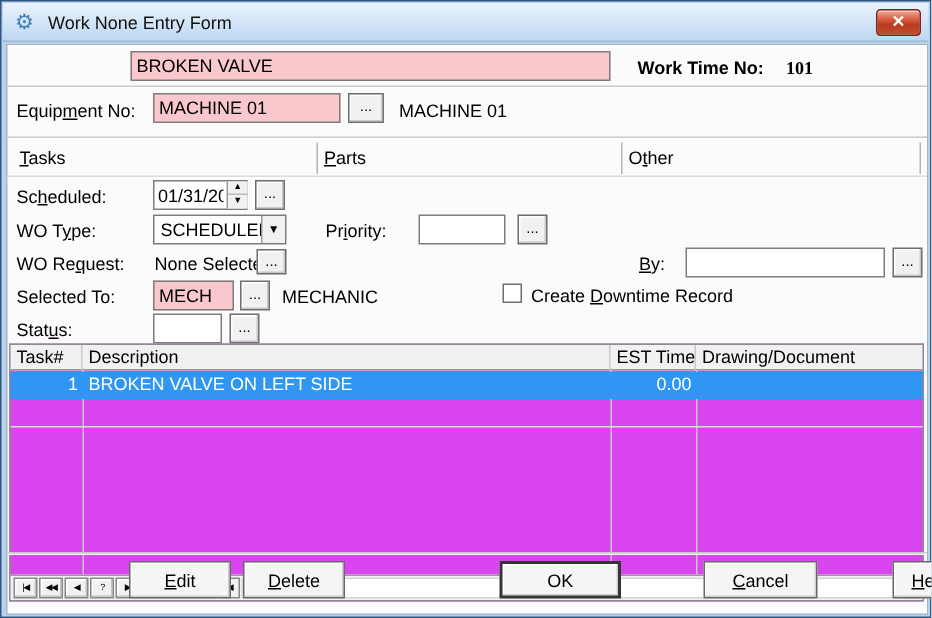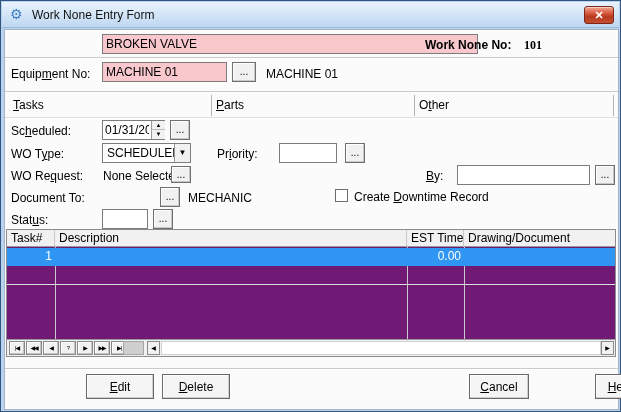--- a/index.html
+++ b/index.html
@@ -28,21 +28,21 @@
   .datewrap{position:absolute;height:20px;border:1px solid #7c7c7c;background:#fff;}
   .datewrap input{border:0;width:48px;height:18px;font-size:12px;padding:1px 2px;background:transparent;}
   .spincol{position:absolute;right:0;top:0;width:13px;height:18px;border-left:1px solid #9a9a9a;}
   .spin{width:13px;height:9px;font-size:6px;line-height:7px;text-align:center;background:#f1f1f1;border:0;padding:0;cursor:pointer;display:block;}
   .spin.up{border-bottom:1px solid #bdbdbd;}
   .combo{position:absolute;height:20px;border:1px solid #7c7c7c;background:#fff;cursor:pointer;}
   .combo .txt{position:absolute;left:4px;top:2px;font-size:12px;}
   .combo .arrowbox{position:absolute;right:0;top:0;width:16px;height:18px;background:#f1f1f1;border-left:1px solid #9a9a9a;
     font-size:8px;line-height:18px;text-align:center;color:#000;}
   .check{position:absolute;width:13px;height:13px;border:1px solid #6d6d6d;background:#fff;cursor:pointer;}
-  .grid{position:absolute;left:1px;top:199px;width:610px;height:128px;border:1px solid #8c8c8c;background:#701a75;}
+  .grid{position:absolute;left:1px;top:199px;width:610px;height:172px;border:1px solid #8c8c8c;background:#d946ef;}
   .ghead{position:absolute;left:0;top:0;right:0;height:17px;background:#f1f1f1;border-bottom:1px solid #9a9a9a;}
   .hcell{position:absolute;top:0;height:17px;padding:1px 0 0 4px;font-size:12px;border-right:1px solid #c9c9c9;overflow:hidden;white-space:nowrap;}
   .gcol{position:absolute;width:1px;top:17px;bottom:17px;background:#c9c9c9;}
   .grow-sel{position:absolute;left:0;right:0;top:18px;height:18px;background:var(--selection_bg,#2f96f3);color:var(--selection_text,#fff);cursor:pointer;}
   .gcell{position:absolute;top:1px;height:16px;font-size:12px;white-space:nowrap;overflow:hidden;}
   .r{text-align:right;}
   .rowline{position:absolute;left:0;right:0;top:54px;height:1px;background:#dcdcdc;}
   .navbar{position:absolute;left:0;right:0;bottom:0;height:17px;background:#f1f1f1;border-top:1px solid #9a9a9a;}
   .navbtn{position:absolute;top:1px;width:16px;height:14px;padding:0;font-size:6px;letter-spacing:-1px;line-height:12px;text-align:center;
     background:#f1f1f1;border:1px solid #8a8a8a;box-shadow:inset -1px -1px 0 #c4c4c4,inset 1px 1px 0 #fff;cursor:pointer;}
@@ -64,22 +64,22 @@
   <div class="titlebar">
     <span class="app-icon">⚙</span>
     <span class="title">Work None Entry Form</span>
     <button class="close">
       <span>✕</span>
     </button>
   </div>
 
   <div class="client">
 
-    <input class="edit pink" style="left: 97px; top: 4px; width: 376px;" value="BROKEN VALVE">
-    <span class="lbl bold" style="left:420px;top:8px;">Work None  No:</span>
+    <input class="edit pink" style="left: 82px; top: 4px; width: 320px;" value="BROKEN VALVE">
+    <span class="lbl bold" style="left:420px;top:8px;">Work Time  No:</span>
     <span class="lbl bold" style="left:519px;top:8px;font-family:Liberation Serif, serif;">101</span>
 
     <div class="hsep" style="top:27px;"></div>
 
     <span class="lbl" style="left:6px;top:37px;">Equip<u>m</u>ent No:</span>
     <input class="edit pink" style="left: 97px; top: 32px; width: 125px;" value="MACHINE 01">
     <button class="browse" style="left:227px;top:32px;width:24px;">...</button>
     <span class="lbl" style="left:261px;top:37px;">MACHINE 01</span>
 
     <div class="hsep" style="top:61px;"></div>
@@ -111,21 +111,22 @@
     <input class="edit" style="left: 274px; top: 113px; width: 58px;" value="">
     <button class="browse" style="left:340px;top:113px;width:20px;">...</button>
 
     <span class="lbl" style="left:6px;top:139px;">WO Re<u>q</u>uest:</span>
     <span class="lbl" style="left:98px;top:139px;">None Selected</span>
     <button class="browse" style="left:166px;top:136px;width:20px;height:17px;">...</button>
     <span class="lbl" style="left:421px;top:139px;"><u>B</u>y:</span>
     <input class="edit" style="left: 452px; top: 135px; width: 133px;" value="">
     <button class="browse" style="left:590px;top:135px;width:20px;">...</button>
 
-    <span class="lbl" style="left:6px;top:161px;">Document To:</span>
+    <span class="lbl" style="left:6px;top:161px;">Selected To:</span>
+    <input class="edit pink" style="left: 97px; top: 157px; width: 54px;" value="MECH">
     <button class="browse" style="left:155px;top:157px;width:20px;">...</button>
     <span class="lbl" style="left:183px;top:161px;">MECHANIC</span>
     <span class="check" style="left:330px;top:159px;"></span>
     <span class="lbl" style="left:349px;top:160px;">Create <u>D</u>owntime Record</span>
 
     <span class="lbl" style="left:6px;top:183px;">Stat<u>u</u>s:</span>
     <input class="edit" style="left: 97px; top: 179px; width: 46px;" value="">
     <button class="browse" style="left:148px;top:179px;width:20px;">...</button>
 
     <div class="grid">
@@ -133,20 +134,21 @@
         <span class="hcell" style="left:0;width:48px;">Task#</span>
         <span class="hcell" style="left:48px;width:352px;">Description</span>
         <span class="hcell" style="left:400px;width:57px;">EST Time</span>
         <span class="hcell" style="left:457px;width:151px;border-right:0;">Drawing/Document</span>
       </div>
       <div class="gcol" style="left:48px;"></div>
       <div class="gcol" style="left:400px;"></div>
       <div class="gcol" style="left:457px;"></div>
       <div class="grow-sel">
         <span class="gcell r" style="left:0;width:45px;">1</span>
+        <span class="gcell" style="left:52px;width:346px;">BROKEN VALVE ON LEFT SIDE</span>
         <span class="gcell r" style="left:400px;width:54px;">0.00</span>
         <span class="gcell" style="left:461px;width:145px;"></span>
       </div>
       <div class="rowline"></div>
 
       <div class="navbar">
         <button class="navbtn" style="left:2px;">|◀</button>
         <button class="navbtn" style="left:19px;">◀◀</button>
         <button class="navbtn" style="left:36px;">◀</button>
         <button class="navbtn" style="left:53px;">?</button>
@@ -158,18 +160,19 @@
         <div class="track" style="left:154px;width:440px;"></div>
         <button class="sbtn" style="left:594px;">▶</button>
       </div>
     </div>
 
     <div class="hsep" style="top:338px;"></div>
 
     <button class="pbtn" style="left:5px;width:68px;margin-top:40px;"><u>A</u>dd</button>
     <button class="pbtn" style="left:81px;width:68px;"><u>E</u>dit</button>
     <button class="pbtn" style="left:157px;width:68px;"><u>D</u>elete</button>
-    <button class="pbtn" style="left:464px;width:60px;"><u>C</u>ancel</button>
+    <button class="pbtn default" style="left:328px;width:81px;">OK</button>
+    <button class="pbtn" style="left:464px;width:76px;"><u>C</u>ancel</button>
     <button class="pbtn" style="left:559px;width:50px;margin-left:31px;"><u>H</u>elp</button>
 
   </div>
 </div>
 </div>
 
 </body></html>

